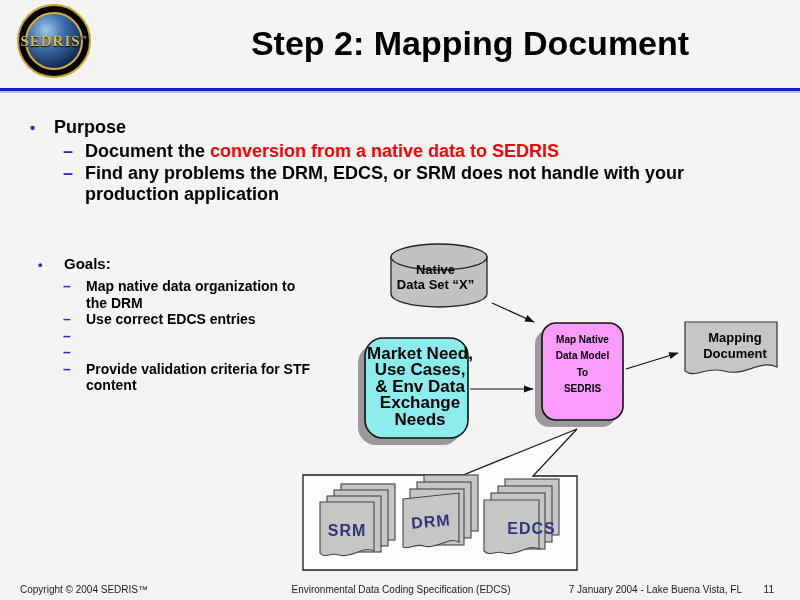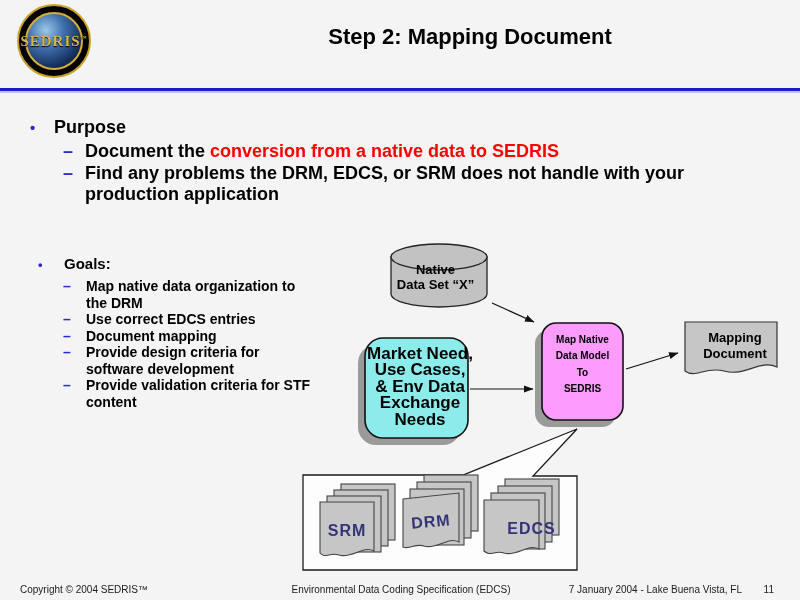--- a/index.html
+++ b/index.html
@@ -33,21 +33,21 @@
     border:2px solid #d4af37;
     background:radial-gradient(circle at 35% 30%, #9cc8e8 0%, #3f6fae 35%, #16325f 70%, #081126 95%);
   }
   .logo-text{
     position:absolute;left:0;right:0;top:27px;text-align:center;
     font-family:"Liberation Serif", serif;font-weight:bold;font-size:15px;
     color:#d9b646;letter-spacing:1px;text-shadow:0 1px 1px #000;
   }
   .logo-tm{font-size:6px;vertical-align:super;}
   .title-wrap{position:absolute;left:140px;top:24px;width:660px;text-align:center;}
-  .title{font-size:22px;font-weight:bold;color:#000;letter-spacing:0px;}
+  .title{font-size:34px;font-weight:bold;color:#000;letter-spacing:0px;}
   .rule{
     position:absolute;left:0;top:88px;width:800px;height:5px;
     background:var(--rule-blue);border-bottom:2px solid #b9c2f2;
   }
   
   .purpose{position:absolute;left:30px;top:116px;width:748px;color:#000;}
   .lvl1{display:flex;align-items:baseline;font-size:18px;font-weight:bold;line-height:22px;}
   .lvl1 .bullet{color:var(--bullet-blue);width:24px;font-size:15px;flex:none;}
   .sublist{margin-left:33px;margin-top:2px;}
   .li2{display:flex;align-items:baseline;font-size:18px;font-weight:bold;line-height:21.5px;}
@@ -128,25 +128,23 @@
     <div class="li2">
         <span class="dash">–</span>
         <span class="txt">Map native data organization to the DRM</span>
       </div>
     <div class="li2">
         <span class="dash">–</span>
         <span class="txt">Use correct EDCS entries</span>
       </div>
     <div class="li2">
         <span class="dash">–</span>
-        <span class="txt">Document mapping</span>
-      </div>
-    <div class="li2">
-        <span class="dash">–</span>
-        <span class="txt">Provide design criteria for software development</span>
+      </div>
+    <div class="li2">
+        <span class="dash">–</span>
       </div>
     <div class="li2">
         <span class="dash">–</span>
         <span class="txt">Provide validation criteria for STF content</span>
       </div>
   </div>
 </div>
 
 <svg class="diagram" viewBox="0 0 800 600" xmlns="http://www.w3.org/2000/svg">
   <defs>

